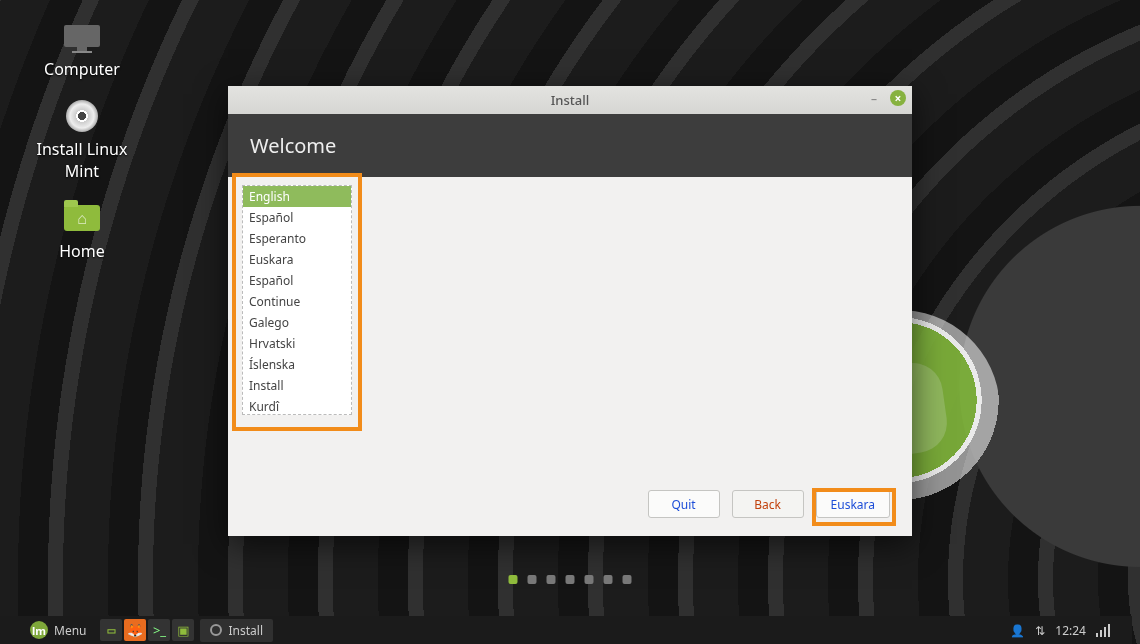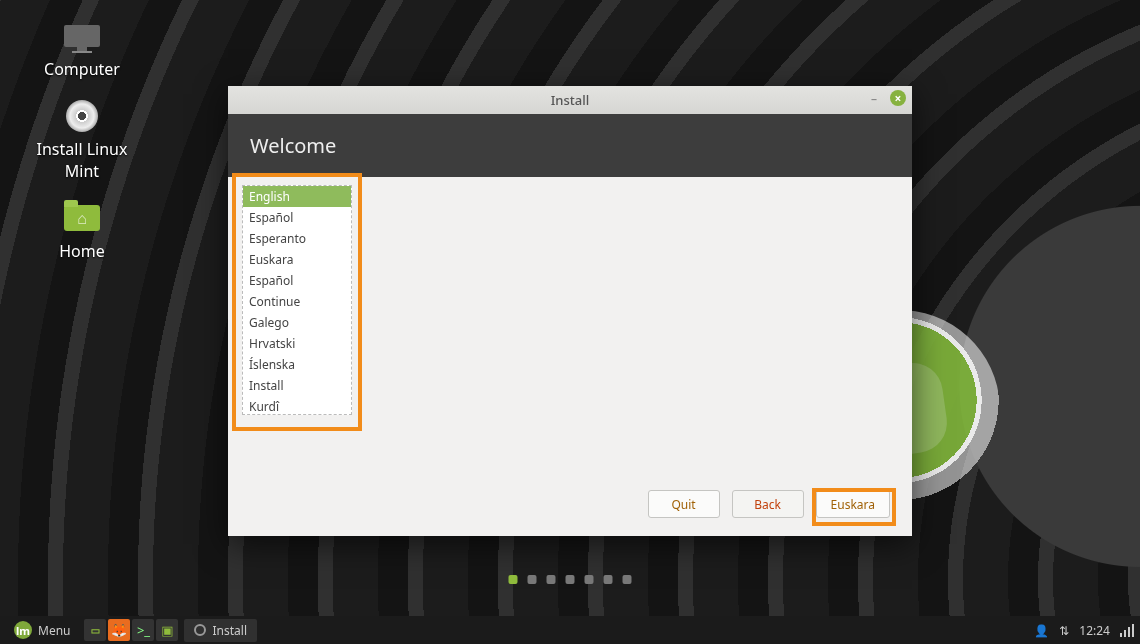--- a/index.html
+++ b/index.html
@@ -36,28 +36,28 @@
   .tb-close{background:#87b23f;color:#fff;font-weight:bold}
   .header{background:#3d3d3d;color:#eee;padding:18px 22px;font-size:20px;font-weight:400}
   .content{flex:1;background:#f2f1f0;position:relative;padding:8px 14px}
   .lang-box{position:absolute;left:14px;top:8px;width:110px;height:230px;background:#fff;border:1px dashed #bbb;overflow:hidden}
   .lang-item{padding:2px 6px;font-size:12px;color:#444;cursor:pointer;white-space:nowrap}
   .lang-item.sel{background:#8fbb5c;color:#fff}
   .hl{position:absolute;border:4px solid #f28c1a}
   .hl1{left:4px;top:-4px;width:130px;height:258px}
   .hl2{right:16px;bottom:10px;width:84px;height:38px}
   .btn-row{position:absolute;bottom:18px;right:22px;display:flex;gap:12px}
-  .btn{min-width:72px;height:28px;padding:0 14px;background:#fbfbfa;border:1px solid #c5c5c2;color:#a16207;font-size:12px;border-radius:3px;cursor:pointer;display:flex;align-items:center;justify-content:center}
+  .btn{min-width:72px;height:28px;padding:0 14px;background:#fbfbfa;border:1px solid #c5c5c2;color:#1d4ed8;font-size:12px;border-radius:3px;cursor:pointer;display:flex;align-items:center;justify-content:center}
   .btn:disabled,.btn.disabled{color:#c2410c;background:#f4f4f2;cursor:default}
   
   .dots{position:absolute;left:50%;transform:translateX(-50%);bottom:-48px;display:flex;gap:10px}
   .dot{width:9px;height:9px;background:#787878;border-radius:2px;cursor:pointer}
   .dot.on{background:#8fbb3c}
   
-  .taskbar{position:absolute;left:0;right:0;bottom:0;height:28px;background:#1b1b1b;display:flex;align-items:center;padding:0 6px;color:#ccc;font-size:12px}
+  .taskbar{position:absolute;left:0;right:8px;bottom:0;height:28px;background:#1b1b1b;display:flex;align-items:center;padding:0 22px;color:#ccc;font-size:12px}
   .menu-btn{display:flex;align-items:center;gap:6px;padding:3px 8px;cursor:pointer;border-radius:2px}
   .mint-mini{width:18px;height:18px;background:#7fa83a;border-radius:50%;display:flex;align-items:center;justify-content:center;color:#fff;font-size:11px;font-weight:bold}
   .tb-launchers{display:flex;gap:2px;margin-left:6px}
   .launcher{width:22px;height:22px;border-radius:2px;display:flex;align-items:center;justify-content:center;cursor:pointer;font-size:13px}
   .launcher.ff{background:#e96c1f;color:#fff}
   .launcher.term{background:#333;color:#8f8}
   .launcher.files{background:#333;color:#8fbb3c}
   .launcher.show{background:#333;color:#8fbb3c;font-weight:bold;font-size:10px}
   .task-item{display:flex;align-items:center;gap:6px;margin-left:6px;padding:3px 10px;background:#303030;border-radius:2px;cursor:pointer}
   .task-item .circ{width:12px;height:12px;border:2px solid #999;border-radius:50%}

